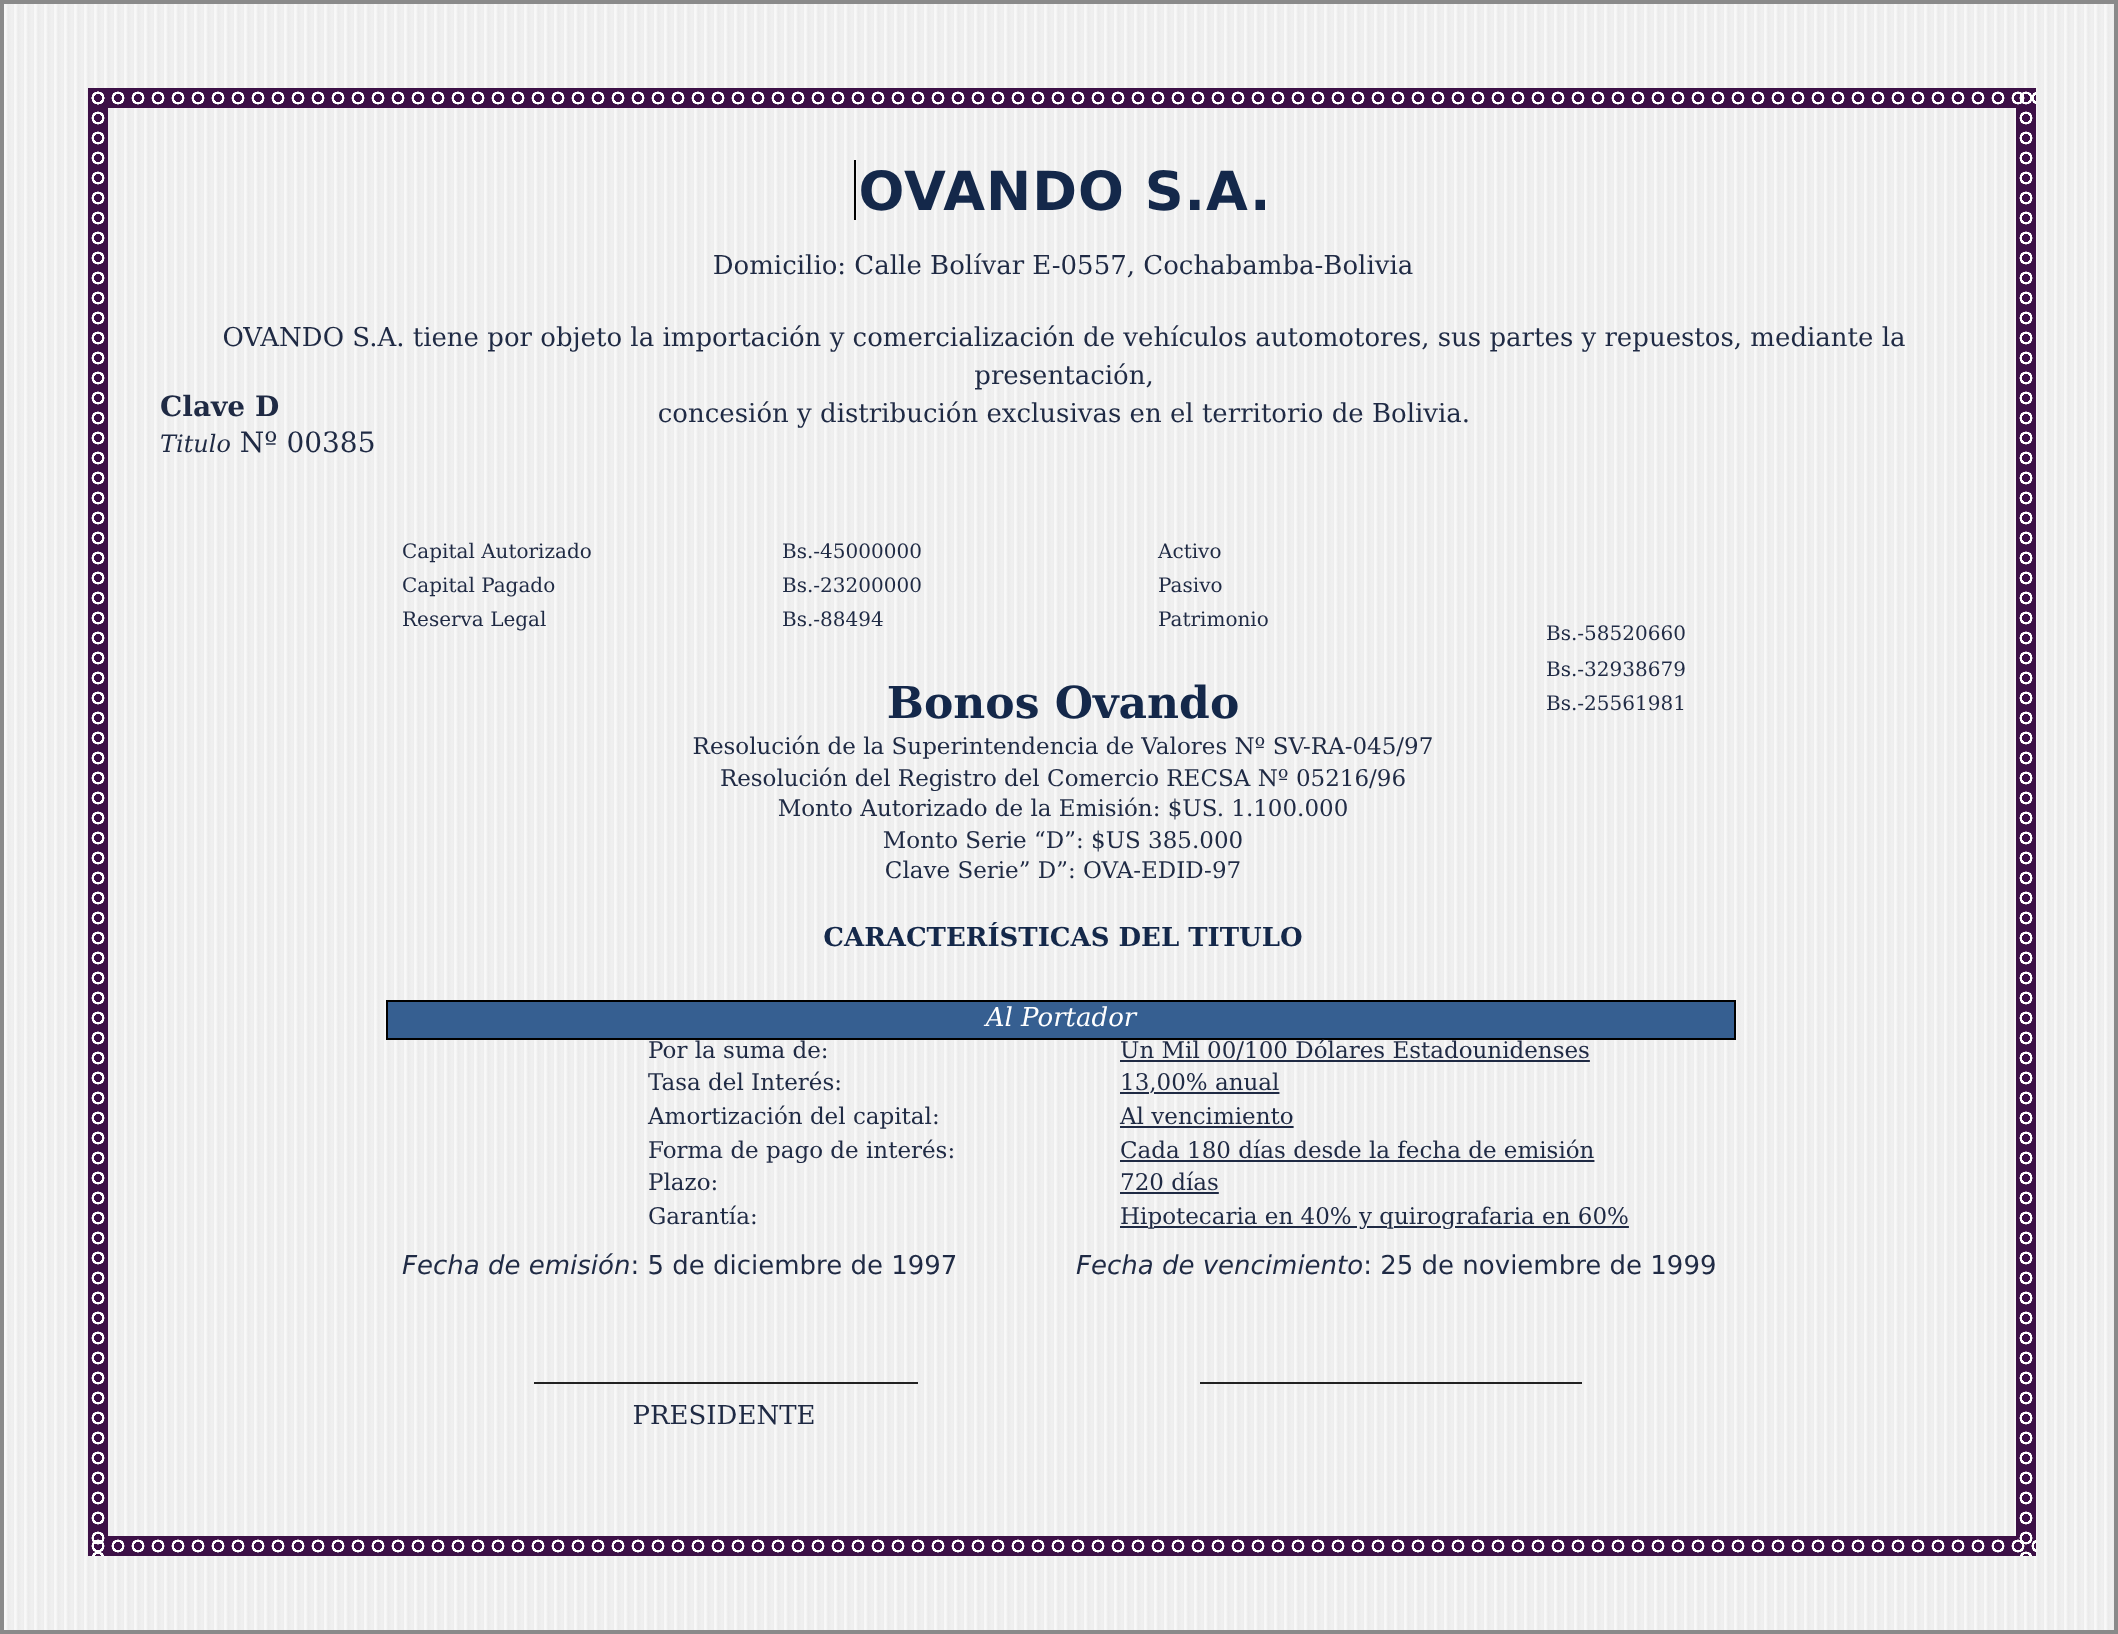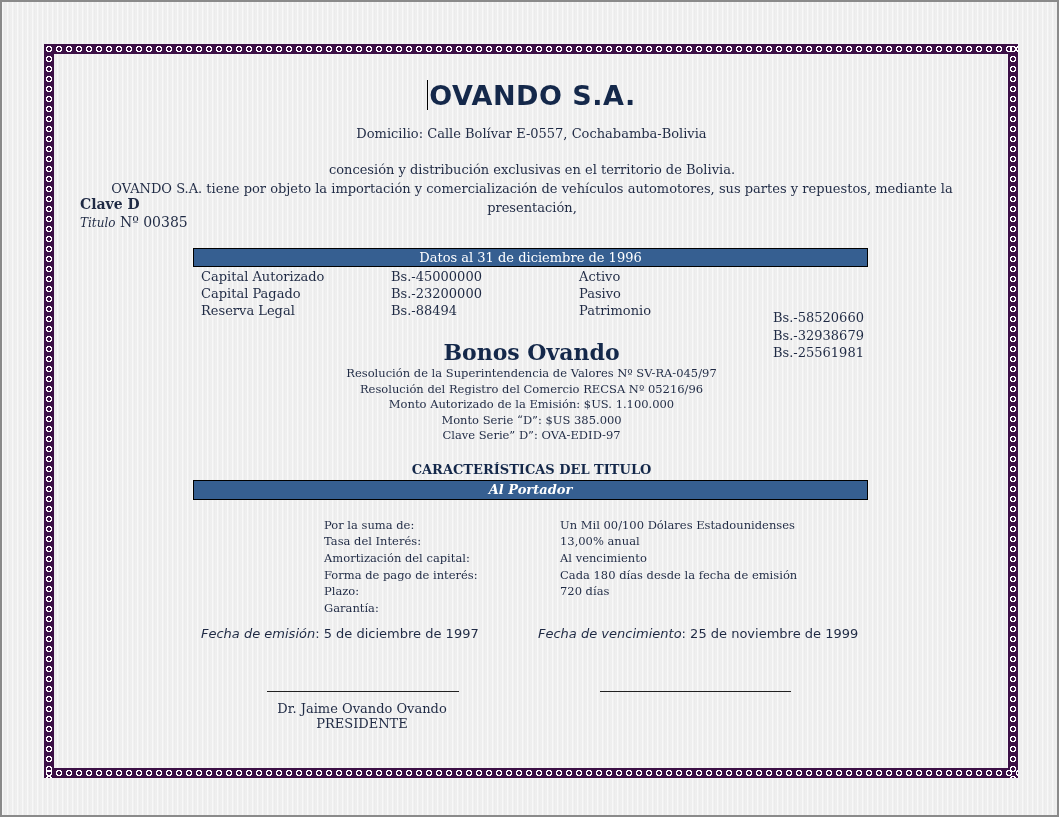--- a/index.html
+++ b/index.html
@@ -40,54 +40,53 @@
   .domicilio { left:0; width:1059px; top:124px; font-size:13px; text-align:center; }
   .objeto { left:80px; width:900px; top:158px; font-size:13px; line-height:19px; text-align:center; }
   .serie { left:78px; top:194px; font-size:14px; font-weight:bold; }
   .titulo-no { left:78px; top:212px; font-size:14px; font-weight:normal; }
   .titulo-no i { font-size:12px; }
   .bar {
     left:191px; width:673px; background:#365f91; border:1px solid #000; color:#fff;
     text-align:center; font-size:13px;
   }
   .bar1 { top:246px; height:17px; line-height:17px; }
-  .bar2 { top:478px; height:18px; line-height:18px; font-style:italic;font-weight:bold; }
-  .fin-row { font-size:13px; height:17px; line-height:17px; }
+  .bar2 { top:498px; height:18px; line-height:18px; font-style:italic; }
+  .fin-row { font-size:10px; height:17px; line-height:17px; }
   .fin-label-l { left:199px; }
   .fin-val-l { left:389px; }
   .fin-label-r { left:577px; }
   .fin-val-r { left:771px;margin-top:41px; }
   .bonos { left:0; width:1059px; top:337px; text-align:center; font-size:22px; font-weight:bold; color:#14284a; }
   .res { left:0; width:1059px; text-align:center; font-size:11.5px; line-height:15.5px; top:364px; }
   .carac { left:0; width:1059px; top:460px; text-align:center; font-size:13px; font-weight:bold; color:#14284a; }
   .char-row { font-size:11.5px; height:16.5px; line-height:16.5px; }
   .char-label { left:322px; }
-  .char-val { left:558px; }
+  .char-val { left:558px;text-decoration:underline; }
   .fecha { top:624px; font-size:13px; font-family:"DejaVu Sans", sans-serif; }
   .fecha i { font-style:italic; }
   .sig-line { top:689px; height:1px; background:#222; }
   .sig-name { font-size:13px; text-align:center; }
 </style>
 </head>
 <body>
 
 <div class="page">
   <div class="frame"></div>
 
   <div class="abs title"><span class="cursor"></span><span>OVANDO S.A.</span></div>
   <div class="abs domicilio">Domicilio: Calle Bolívar E-0557, Cochabamba-Bolivia</div>
   <div class="abs objeto">
+    <div>OVANDO S.A. tiene por objeto la importación y comercialización de vehículos automotores, sus partes y repuestos, mediante la presentación,</div>
     <div>concesión  y distribución exclusivas en el territorio de Bolivia.</div>
-    <div>OVANDO S.A. tiene por objeto la importación y comercialización de vehículos automotores, sus partes y repuestos, mediante la presentación,</div>
   </div>
 
   <div class="abs serie">Clave D</div>
   <div class="abs titulo-no"><i>Titulo</i> <span>Nº 00385</span></div>
 
-  <div class="abs bar bar1">Datos al 31 de diciembre de 1996</div>
 
   <div class="abs fin-row fin-label-l" style="top:266px">Capital Autorizado</div>
   <div class="abs fin-row fin-val-l" style="top:266px">Bs.-45000000</div>
   <div class="abs fin-row fin-label-l" style="top:283px">Capital Pagado</div>
   <div class="abs fin-row fin-val-l" style="top:283px">Bs.-23200000</div>
   <div class="abs fin-row fin-label-l" style="top:300px">Reserva Legal</div>
   <div class="abs fin-row fin-val-l" style="top:300px">Bs.-88494</div>
 
   <div class="abs fin-row fin-label-r" style="top:266px">Activo</div>
   <div class="abs fin-row fin-val-r" style="top:266px">Bs.-58520660</div>
@@ -112,24 +111,24 @@
   <div class="abs char-row char-val" style="top:515px">Un Mil 00/100 Dólares Estadounidenses</div>
   <div class="abs char-row char-label" style="top:531px">Tasa del Interés:</div>
   <div class="abs char-row char-val" style="top:531px">13,00% anual</div>
   <div class="abs char-row char-label" style="top:548px">Amortización del capital:</div>
   <div class="abs char-row char-val" style="top:548px">Al vencimiento</div>
   <div class="abs char-row char-label" style="top:565px">Forma de pago de interés:</div>
   <div class="abs char-row char-val" style="top:565px">Cada 180 días desde la fecha de emisión</div>
   <div class="abs char-row char-label" style="top:581px">Plazo:</div>
   <div class="abs char-row char-val" style="top:581px">720 días</div>
   <div class="abs char-row char-label" style="top:598px">Garantía:</div>
+  <div class="abs char-row char-val" style="top:598px">Hipotecaria en 40% y quirografaria en 60%</div>
 
   <div class="abs fecha" style="left:199px"><i>Fecha de emisión</i><span>: 5 de diciembre de 1997</span></div>
   <div class="abs fecha" style="left:536px"><i>Fecha de vencimiento</i><span>: 25 de noviembre de 1999</span></div>
 
   <div class="abs sig-line" style="left:265px; width:192px"></div>
   <div class="abs sig-name" style="left:240px; width:240px; top:699px">
-    <div>Dr. Jaime Ovando Ovando</div>
     <div>PRESIDENTE</div>
   </div>
 
   <div class="abs sig-line" style="left:598px; width:191px"></div>
 </div>
 
 </body></html>

